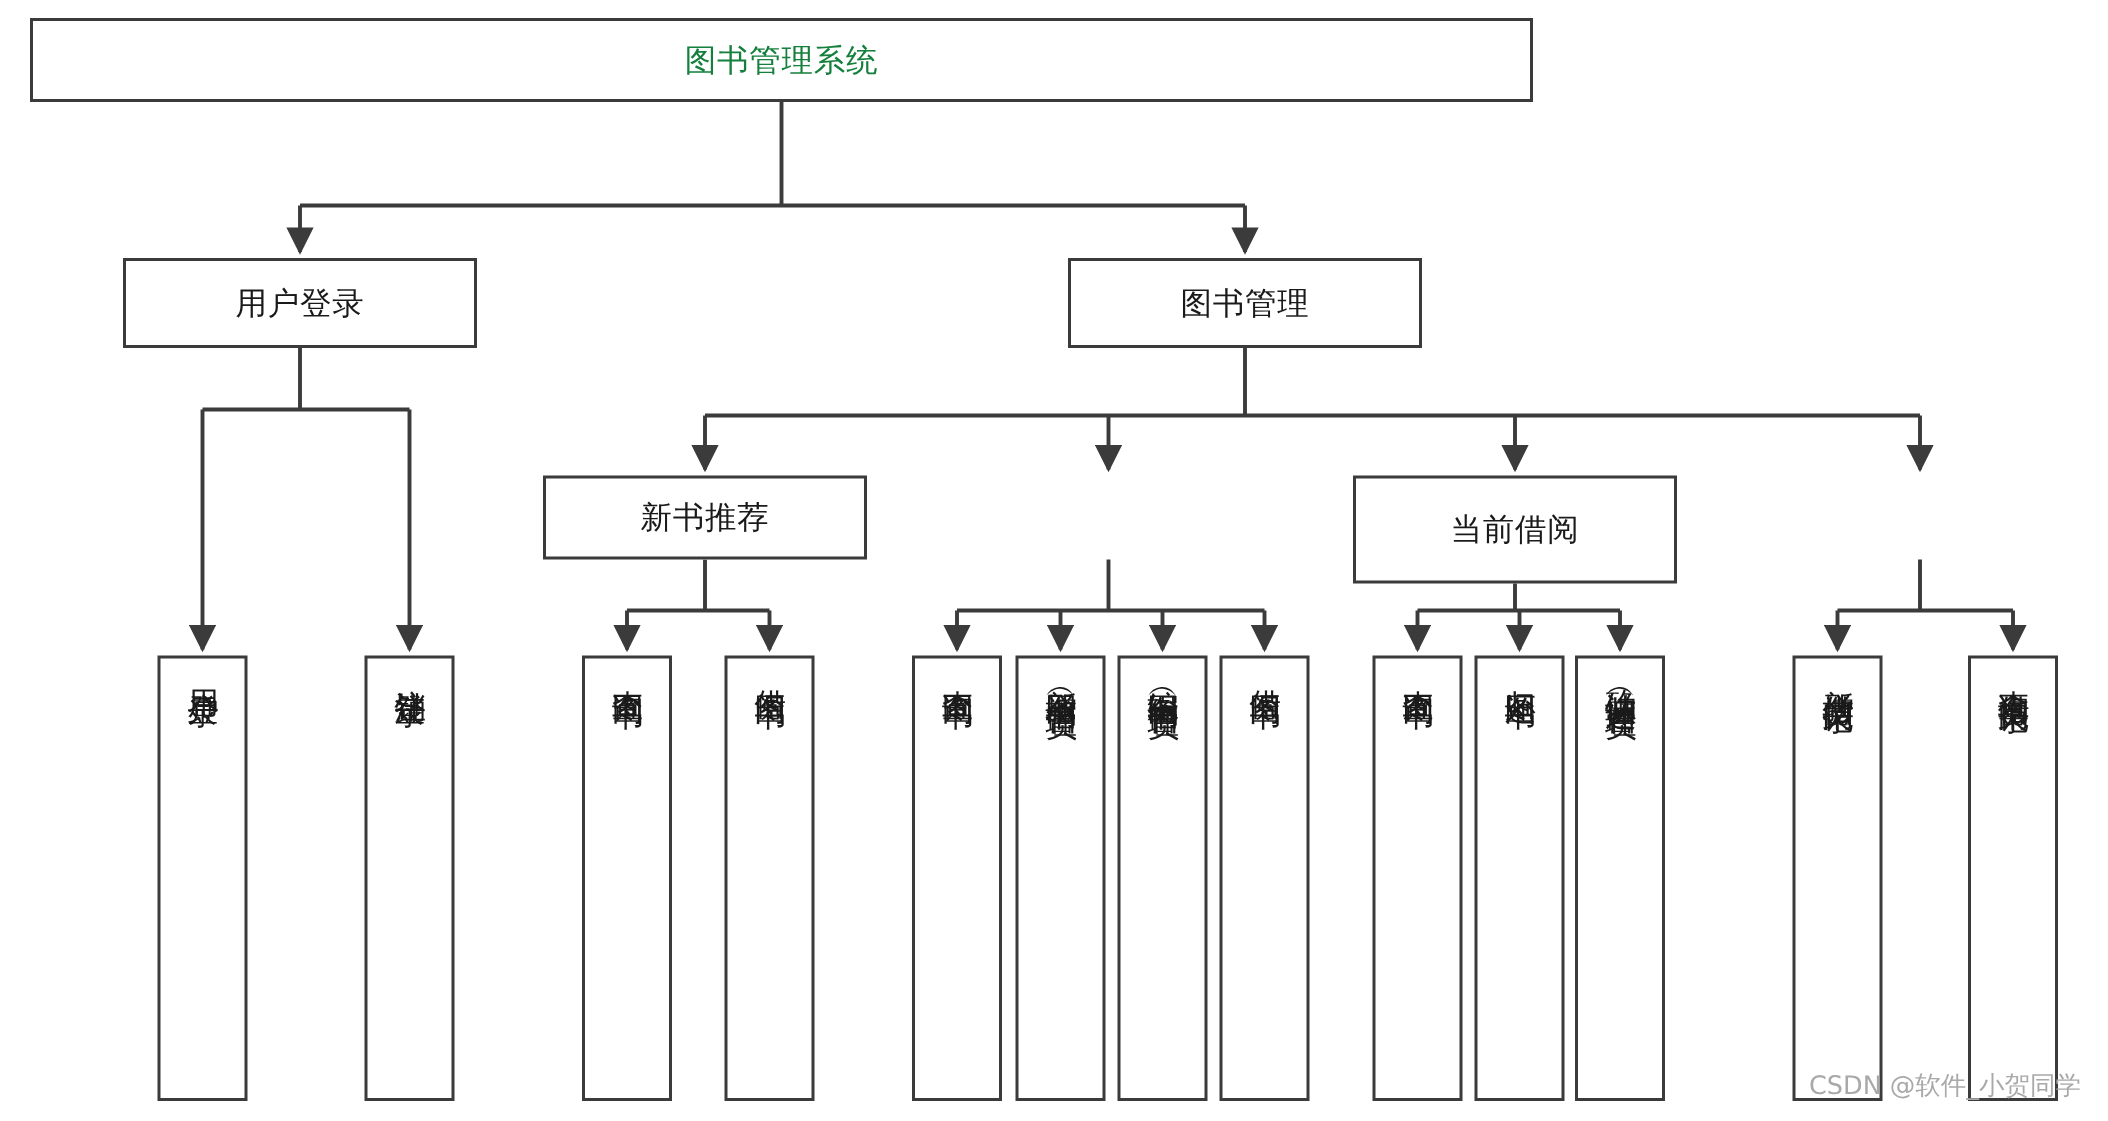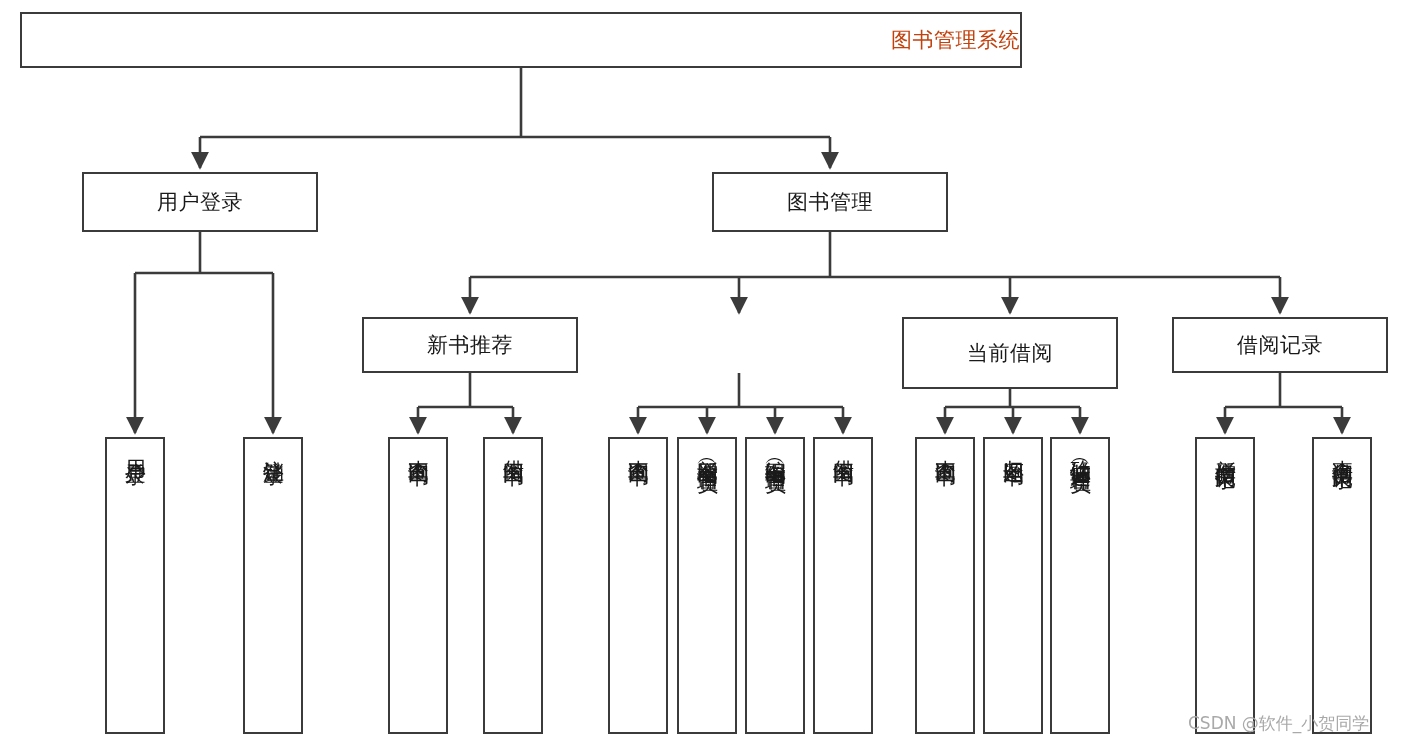--- a/index.html
+++ b/index.html
@@ -117,39 +117,36 @@
       <path d="M 1013 407 L 1013 433" marker-end="url(#arrow)"></path>
       <path d="M 1080 407 L 1080 433" marker-end="url(#arrow)"></path>
 
       <path d="M 1280 373 L 1280 407"></path>
       <path d="M 1225 407 L 1342 407"></path>
       <path d="M 1225 407 L 1225 433" marker-end="url(#arrow)"></path>
       <path d="M 1342 407 L 1342 433" marker-end="url(#arrow)"></path>
     </g>
   </svg>
 
-  <div class="node horizontal" style="left: 20px; top: 12px; width: 1002px; height: 56px; border-color: rgb(59, 59, 59); color: #c2410c; justify-content: flex-end;">
+  <div class="node horizontal" style="left: 20px; top: 12px; width: 1002px; height: 56px; border-color: rgb(59, 59, 59); color: #15803d;">
     <span class="label">图书管理系统</span>
   </div>
 
   <div class="node horizontal" style="left: 82px; top: 172px; width: 236px; height: 60px; border-color: rgb(59, 59, 59); color: rgb(26, 26, 26);">
     <span class="label">用户登录</span>
   </div>
   <div class="node horizontal" style="left: 362px; top: 317px; width: 216px; height: 56px; border-color: rgb(59, 59, 59); color: rgb(26, 26, 26);">
     <span class="label">新书推荐</span>
   </div>
 
   <div class="node horizontal" style="left: 712px; top: 172px; width: 236px; height: 60px; border-color: rgb(59, 59, 59); color: rgb(26, 26, 26);">
     <span class="label">图书管理</span>
   </div>
   <div class="node horizontal" style="left: 902px; top: 317px; width: 216px; height: 72px; border-color: rgb(59, 59, 59); color: rgb(26, 26, 26);">
     <span class="label">当前借阅</span>
-  </div>
-  <div class="node horizontal" style="left: 1172px; top: 317px; width: 216px; height: 56px; border-color: rgb(59, 59, 59); color: rgb(26, 26, 26);">
-    <span class="label">借阅记录</span>
   </div>
 
   <div class="node vertical" style="left: 105px; top: 437px; width: 60px; height: 297px; border-color: rgb(59, 59, 59); color: rgb(26, 26, 26);">
     <span class="label">用户登录</span>
   </div>
   <div class="node vertical" style="left: 243px; top: 437px; width: 60px; height: 297px; border-color: rgb(59, 59, 59); color: rgb(26, 26, 26);">
     <span class="label">注销登录</span>
   </div>
   <div class="node vertical" style="left: 388px; top: 437px; width: 60px; height: 297px; border-color: rgb(59, 59, 59); color: rgb(26, 26, 26);">
     <span class="label">查询图书</span>
@@ -178,15 +175,15 @@
   <div class="node vertical" style="left: 1050px; top: 437px; width: 60px; height: 297px; border-color: rgb(59, 59, 59); color: rgb(26, 26, 26);">
     <span class="label">确认归还（管理员）</span>
   </div>
   <div class="node vertical" style="left: 1195px; top: 437px; width: 60px; height: 297px; border-color: rgb(59, 59, 59); color: rgb(26, 26, 26);">
     <span class="label">新增借阅记录</span>
   </div>
   <div class="node vertical" style="left: 1312px; top: 437px; width: 60px; height: 297px; border-color: rgb(59, 59, 59); color: rgb(26, 26, 26);">
     <span class="label">查询借阅记录</span>
   </div>
 
-  <div class="watermark" style="color: rgb(169, 169, 169);">CSDN @软件_小贺同学</div>
+  <div class="watermark" style="color: rgb(169, 169, 169); margin-left: 18px;">CSDN @软件_小贺同学</div>
 
 </div>
 
 </body></html>

